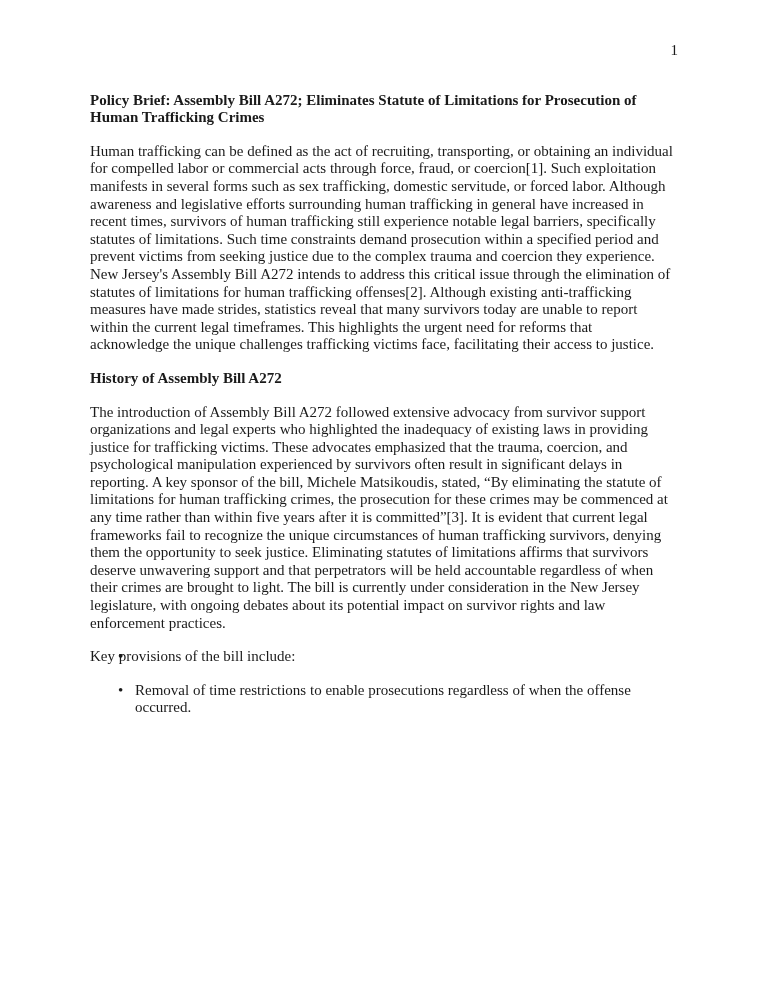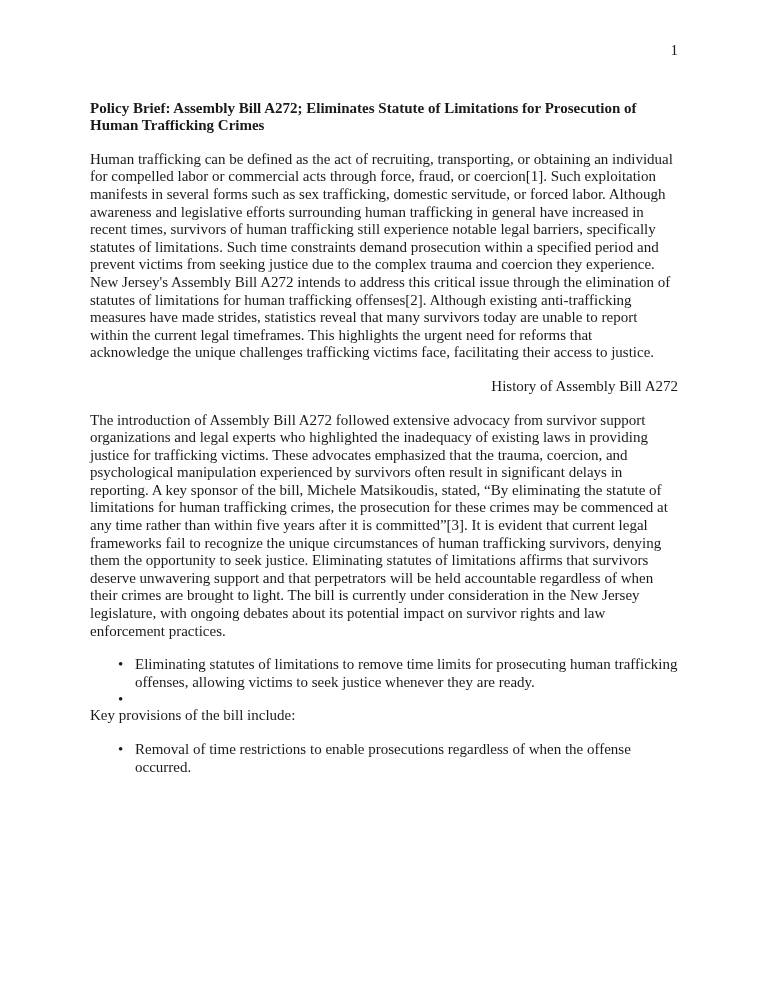--- a/index.html
+++ b/index.html
@@ -20,28 +20,27 @@
     color: #1a1a1a;
     overflow: hidden;
   }
   .page-number {
     text-align: right;
   }
   .doc-title {
     font-size: 15px;
     line-height: 17.6px;
     font-weight: bold;
-    margin: 40px 0 0 0;
+    margin: 32px 0 0 0;
   }
   .section-heading {
     font-size: 15px;
     line-height: 17.6px;
-    font-weight: normal;
+    font-weight: bold;
     margin: 16px 0 0 0;
-    text-align: right;
   }
   p.body-para {
     margin: 16px 4px 0 0;
   }
   ul.bullets {
     list-style: none;
     margin: 16px 0 0 0;
     padding: 0;
   }
   ul.bullets li {
@@ -67,21 +66,20 @@
 
   <h2 class="section-heading">History of Assembly Bill A272</h2>
 
   <p class="body-para">The introduction of Assembly Bill A272 followed extensive advocacy from survivor support organizations and legal experts who highlighted the inadequacy of existing laws in providing justice for trafficking victims. These advocates emphasized that the trauma, coercion, and psychological manipulation experienced by survivors often result in significant delays in reporting. A key sponsor of the bill, Michele Matsikoudis, stated, “By eliminating the statute of limitations for human trafficking crimes, the prosecution for these crimes may be commenced at any time rather than within five years after it is committed”[3]. It is evident that current legal frameworks fail to recognize the unique circumstances of human trafficking survivors, denying them the opportunity to seek justice. Eliminating statutes of limitations affirms that survivors deserve unwavering support and that perpetrators will be held accountable regardless of when their crimes are brought to light. The bill is currently under consideration in the New Jersey legislature, with ongoing debates about its potential impact on survivor rights and law enforcement practices.</p>
 
 
 
   <ul class="bullets">
     <li>
       <span class="dot">•</span>
-      <span class="li-text">Eliminating statutes of limitations to remove time limits for prosecuting human trafficking offenses, allowing victims to seek justice whenever they are ready.</span>
     </li>
     <li>
       <span class="dot">•</span>
     </li>
   </ul>
 
   <p class="body-para">Key provisions of the bill include:</p>
 
   <ul class="bullets">
     <li>

